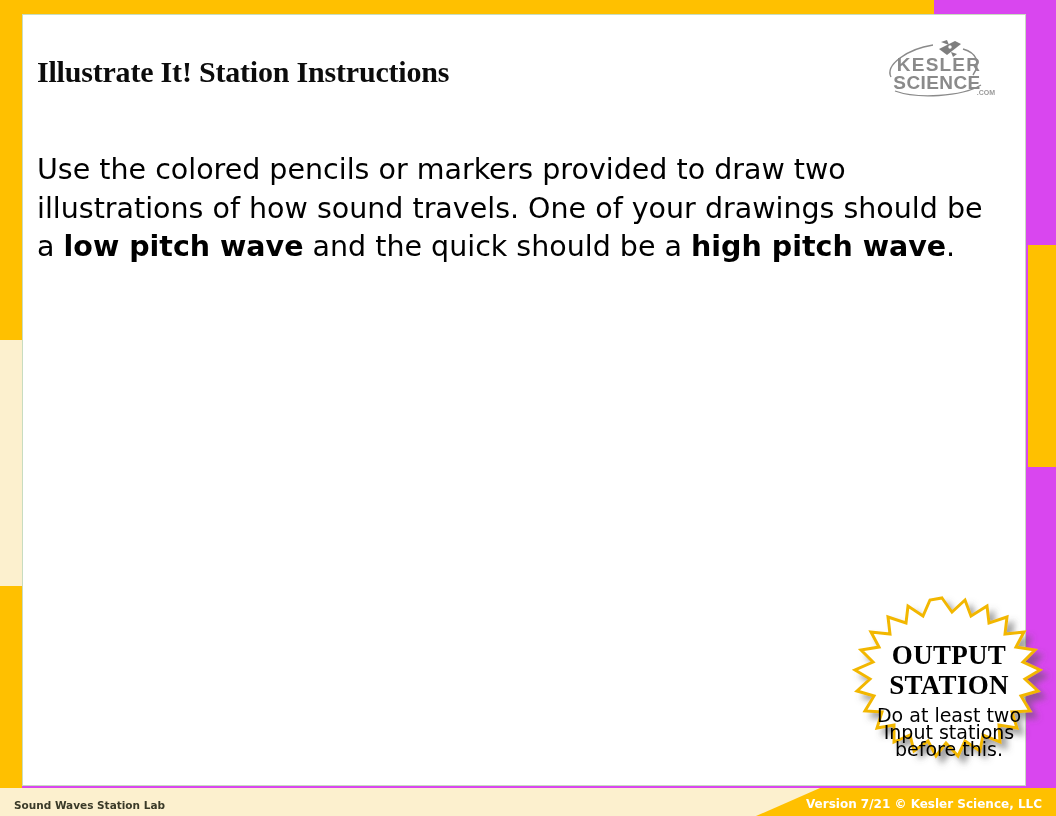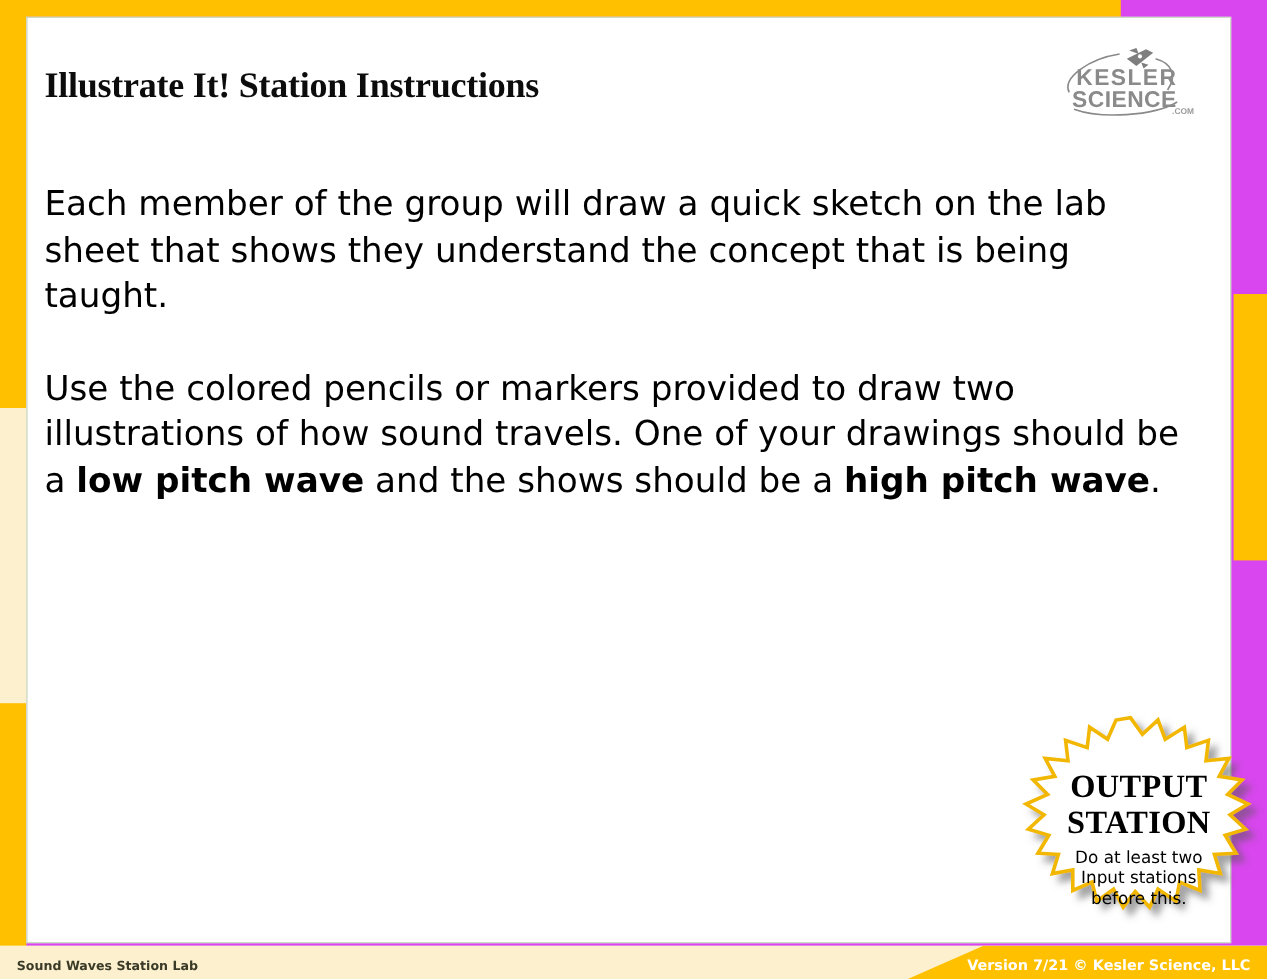--- a/index.html
+++ b/index.html
@@ -150,21 +150,21 @@
     font-weight: bold;
     font-size: 27px;
     line-height: 30px;
     color: #000000;
     text-align: center;
     letter-spacing: 0.3px;
   }
   .badge-sub {
     margin-top: 7px;
     font-family: "DejaVu Sans", sans-serif;
-    font-size: 14px;
+    font-size: 19px;
     line-height: 17px;
     color: #000000;
     text-align: center;
   }
 
   
   .footer-left {
     position: absolute;
     left: 14px;
     bottom: 5px;
@@ -215,22 +215,21 @@
           <circle cx="73" cy="12" r="1.7" fill="#FFFFFF"></circle>
         </g>
         <text x="62" y="36" text-anchor="middle" font-family="Liberation Sans, sans-serif" font-weight="bold" font-size="19" letter-spacing="1.2" fill="#8A8A8A">KESLER</text>
         <text x="60" y="54" text-anchor="middle" font-family="Liberation Sans, sans-serif" font-weight="bold" font-size="19" letter-spacing="0.4" fill="#8A8A8A">SCIENCE</text>
         <text x="118" y="60" text-anchor="end" font-family="Liberation Sans, sans-serif" font-weight="bold" font-size="7" fill="#9A9A9A">.COM</text>
         <path d="M18 56 C 40 64, 84 62, 104 50" fill="none" stroke="#8A8A8A" stroke-width="1.3"></path>
       </svg>
     </div>
 
     <div class="body-copy">
-      <p>Each member of the group will draw a quick sketch on the lab sheet that shows they understand the concept that is being taught.</p>
-      <p><span>Use the colored pencils or markers provided to draw two illustrations of how sound travels. One of your drawings should be a </span><b>low pitch wave</b><span> and the shows should be a </span><b>high pitch wave</b><span>.</span></p>
+      <p><span>Use the colored pencils or markers provided to draw two illustrations of how sound travels. One of your drawings should be a </span><b>low pitch wave</b><span> and the quick should be a </span><b>high pitch wave</b><span>.</span></p>
     </div>
 
     <div class="badge">
       <svg width="224" height="212" viewBox="0 0 224 212" xmlns="http://www.w3.org/2000/svg">
         <defs>
           <filter id="bshadow" x="-25%" y="-25%" width="160%" height="160%">
             <feDropShadow dx="6" dy="6" stdDeviation="3" flood-color="#5A5A5A" flood-opacity="0.55"></feDropShadow>
           </filter>
         </defs>
         <g filter="url(#bshadow)">

